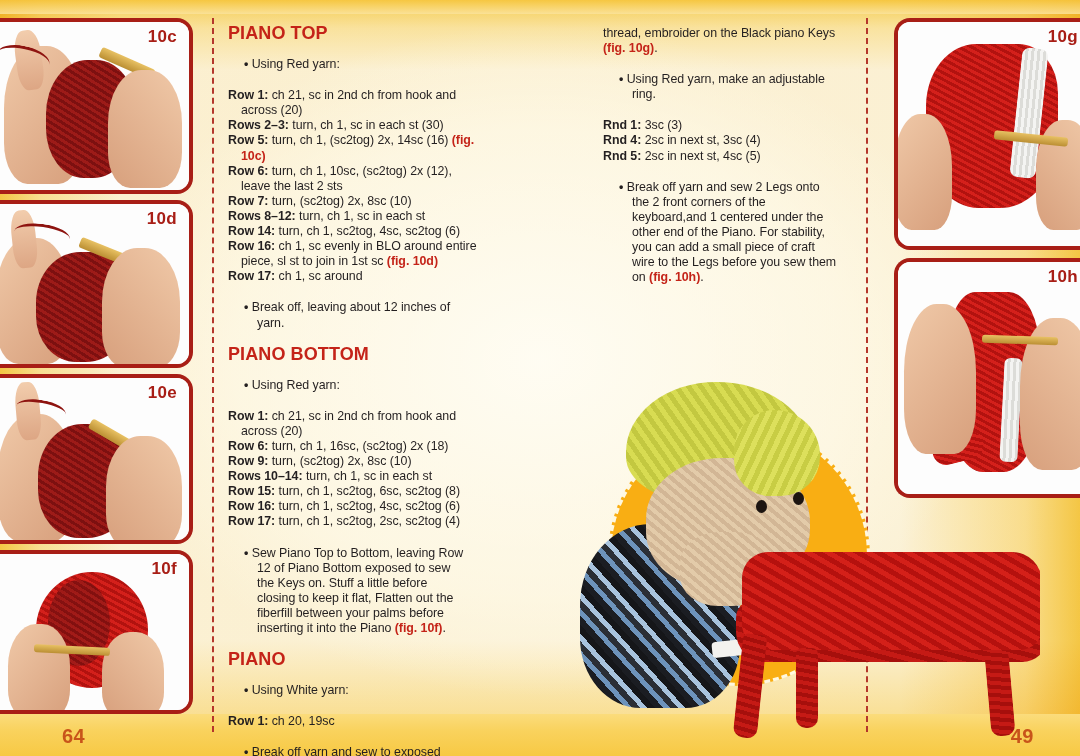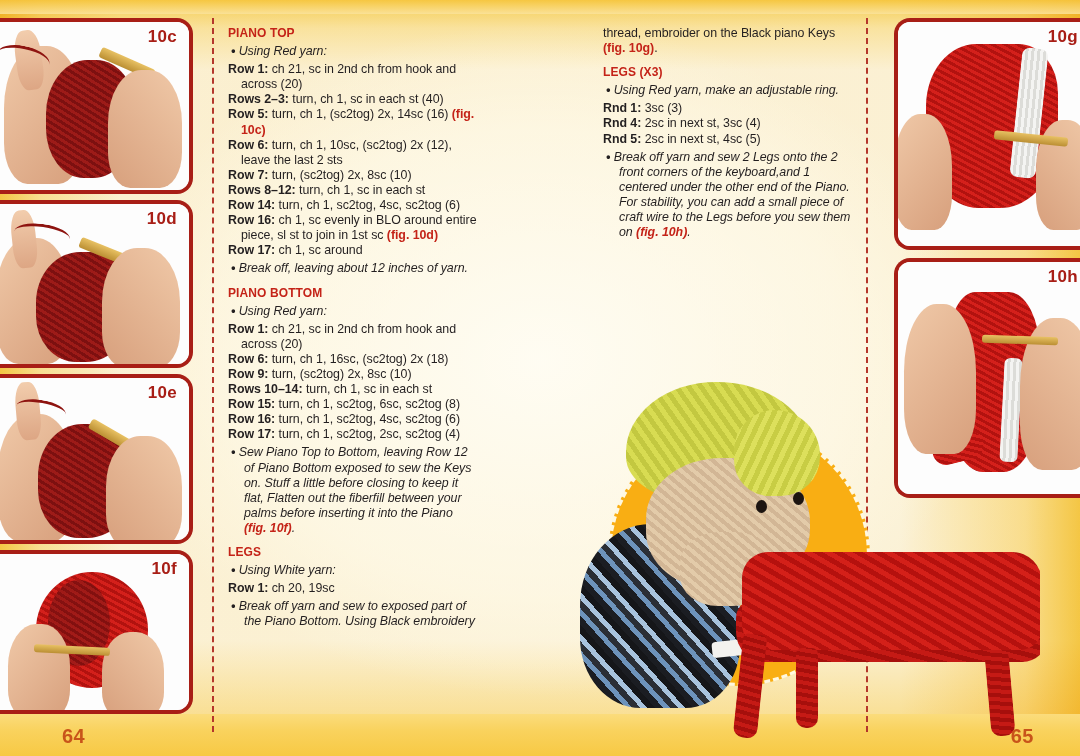--- a/index.html
+++ b/index.html
@@ -97,30 +97,30 @@
     color:#231f20;
     font-size:12.4px;
     line-height:15.1px;
     letter-spacing:-.05px;
   }
   #col-left{ left:228px; top:26px; width:252px; }
   #col-right{ left:603px; top:26px; width:252px; }
 
   h2.sec{
     color:#c42318;
-    font-size:12px;
+    font-size:18px;
     font-weight:800;
     letter-spacing:.1px;
     margin:9px 0 1px 0;
   }
   h2.sec.first{ margin-top:0; }
 
   p.line{ margin:0; text-indent:0; }
   p.line.hang{ padding-left:13px; text-indent:-13px; }
-  p.bul{ margin:3px; padding-left:13px; text-indent:-13px;font-style:italic; }
+  p.bul{ margin:16px; padding-left:13px; text-indent:-13px; }
   p.bul::before{ content:"• "; font-weight:700; }
   b{ font-weight:700; }
   .fig{ color:#c42318; font-weight:800; }
 
   
   #hero{
     position:absolute; left:560px; top:372px; width:480px; height:370px;
     overflow:hidden;
   }
   .hero-circle{
@@ -241,48 +241,47 @@
     </div>
     <span class="figlabel">10f</span>
   </div>
 
   <div class="vdash" style="left:212px;"></div>
 
   <div class="col" id="col-left">
       <h2 class="sec first">PIANO TOP</h2>
       <p class="bul"><span>Using Red yarn:</span></p>
       <p class="line hang"><b>Row 1:</b><span> ch 21, sc in 2nd ch from hook and across (20)</span></p>
-      <p class="line hang"><b>Rows 2–3:</b><span> turn, ch 1, sc in each st (40)</span></p>
+      <p class="line hang"><b>Rows 2–3:</b><span> turn, ch 1, sc in each st (30)</span></p>
       <p class="line hang"><b>Row 5:</b><span> turn, ch 1, (sc2tog) 2x, 14sc (16) </span><span class="fig">(fig. 10c)</span></p>
       <p class="line hang"><b>Row 6:</b><span> turn, ch 1, 10sc, (sc2tog) 2x (12), leave the last 2 sts</span></p>
       <p class="line hang"><b>Row 7:</b><span> turn, (sc2tog) 2x, 8sc (10)</span></p>
       <p class="line hang"><b>Rows 8–12:</b><span> turn, ch 1, sc in each st</span></p>
       <p class="line hang"><b>Row 14:</b><span> turn, ch 1, sc2tog, 4sc, sc2tog (6)</span></p>
       <p class="line hang"><b>Row 16:</b><span> ch 1, sc evenly in BLO around entire piece, sl st to join in 1st sc </span><span class="fig">(fig. 10d)</span></p>
       <p class="line hang"><b>Row 17:</b><span> ch 1, sc around</span></p>
       <p class="bul"><span>Break off, leaving about 12 inches of yarn.</span></p>
       <h2 class="sec">PIANO BOTTOM</h2>
       <p class="bul"><span>Using Red yarn:</span></p>
       <p class="line hang"><b>Row 1:</b><span> ch 21, sc in 2nd ch from hook and across (20)</span></p>
       <p class="line hang"><b>Row 6:</b><span> turn, ch 1, 16sc, (sc2tog) 2x (18)</span></p>
       <p class="line hang"><b>Row 9:</b><span> turn, (sc2tog) 2x, 8sc (10)</span></p>
       <p class="line hang"><b>Rows 10–14:</b><span> turn, ch 1, sc in each st</span></p>
       <p class="line hang"><b>Row 15:</b><span> turn, ch 1, sc2tog, 6sc, sc2tog (8)</span></p>
       <p class="line hang"><b>Row 16:</b><span> turn, ch 1, sc2tog, 4sc, sc2tog (6)</span></p>
       <p class="line hang"><b>Row 17:</b><span> turn, ch 1, sc2tog, 2sc, sc2tog (4)</span></p>
       <p class="bul"><span>Sew Piano Top to Bottom, leaving Row 12 of Piano Bottom exposed to sew the Keys on. Stuff a little before closing to keep it flat, Flatten out the fiberfill between your palms before inserting it into the Piano </span><span class="fig">(fig. 10f)</span><span>.</span></p>
-      <h2 class="sec">LEGS</h2>
+      <h2 class="sec">PIANO</h2>
       <p class="bul"><span>Using White yarn:</span></p>
       <p class="line hang"><b>Row 1:</b><span> ch 20, 19sc</span></p>
       <p class="bul"><span>Break off yarn and sew to exposed part of the Piano Bottom. Using Black embroidery</span></p>
     </div>
 
   <div class="col" id="col-right">
       <p class="line"><span>thread, embroider on the Black piano Keys </span><span class="fig">(fig. 10g)</span><span>.</span></p>
-      <h2 class="sec">LEGS (X3)</h2>
       <p class="bul"><span>Using Red yarn, make an adjustable ring.</span></p>
       <p class="line hang"><b>Rnd 1:</b><span> 3sc (3)</span></p>
       <p class="line hang"><b>Rnd 4:</b><span> 2sc in next st, 3sc (4)</span></p>
       <p class="line hang"><b>Rnd 5:</b><span> 2sc in next st, 4sc (5)</span></p>
       <p class="bul"><span>Break off yarn and sew 2 Legs onto the 2 front corners of the keyboard,and 1 centered under the other end of the Piano. For stability, you can add a small piece of craft wire to the Legs before you sew them on </span><span class="fig">(fig. 10h)</span><span>.</span></p>
     </div>
 
   <div class="vdash" style="left:866px;"></div>
 
   <div class="photo right-bleed" style="top:18px;height:232px;width:196px;">
@@ -320,14 +319,14 @@
     <div class="hero-obj doll-arm"></div>
     <div class="hero-obj keys-white"></div>
     <div class="hero-obj piano-body"></div>
     <div class="hero-obj piano-top"></div>
     <div class="hero-obj leg l1"></div>
     <div class="hero-obj leg l2"></div>
     <div class="hero-obj leg l3"></div>
   </div>
 
   <div class="pagenum" id="pn-left">64</div>
-  <div class="pagenum" id="pn-right">65</div>
+  <div class="pagenum" id="pn-right">49</div>
 </div>
 
 </body></html>

